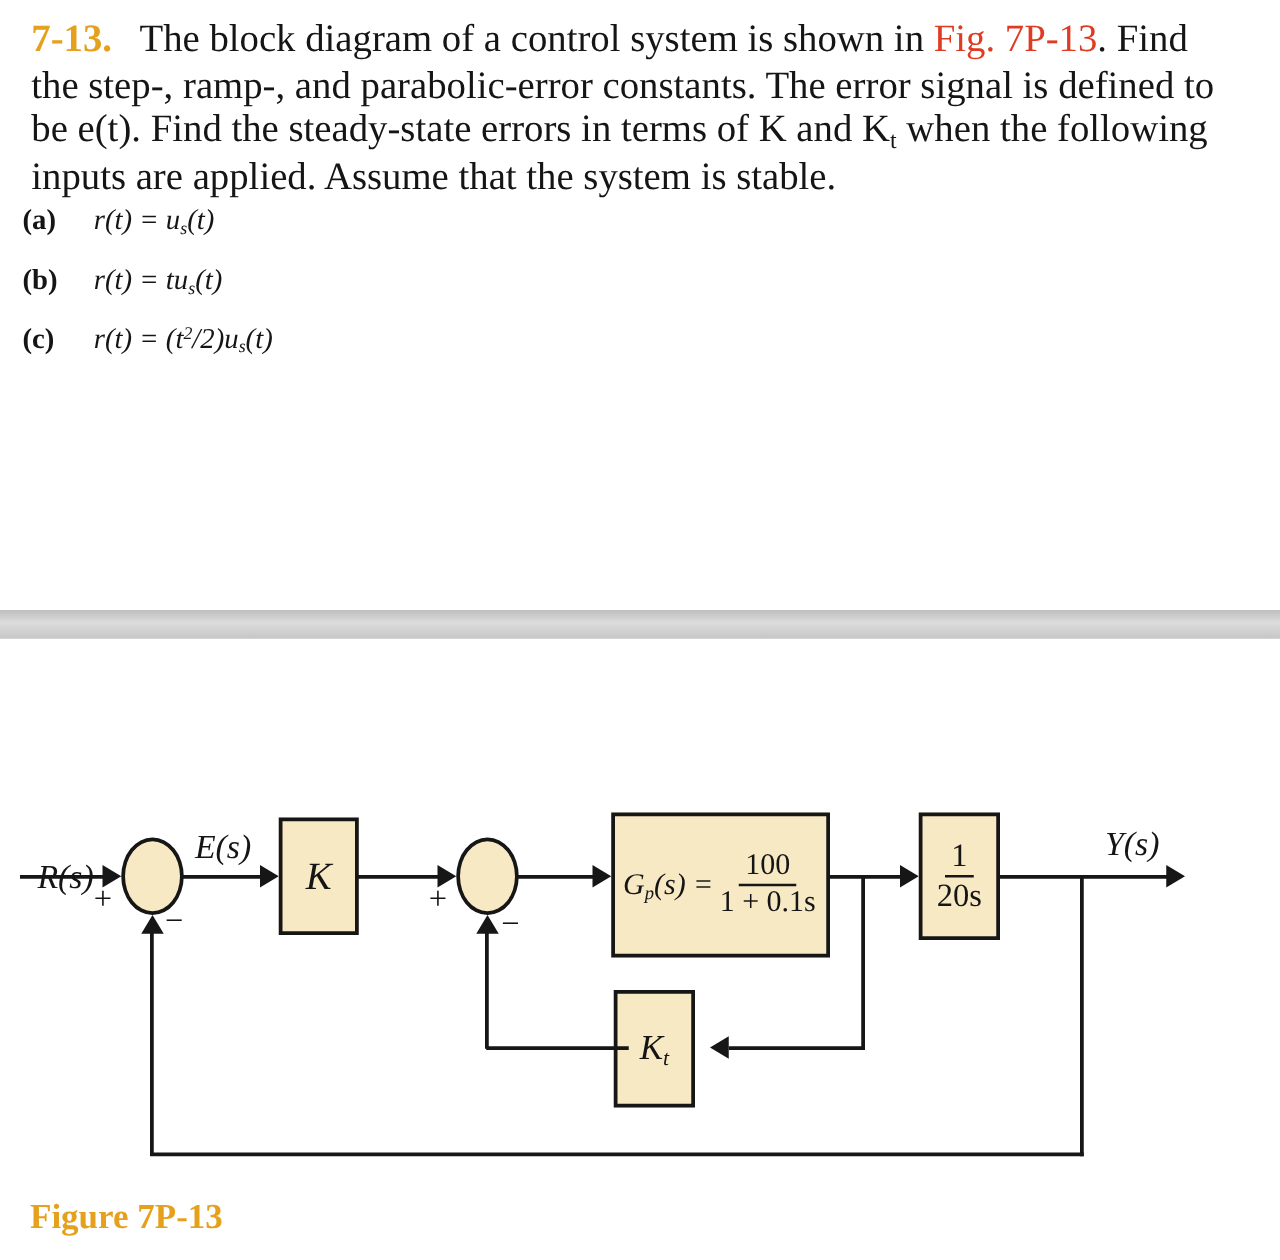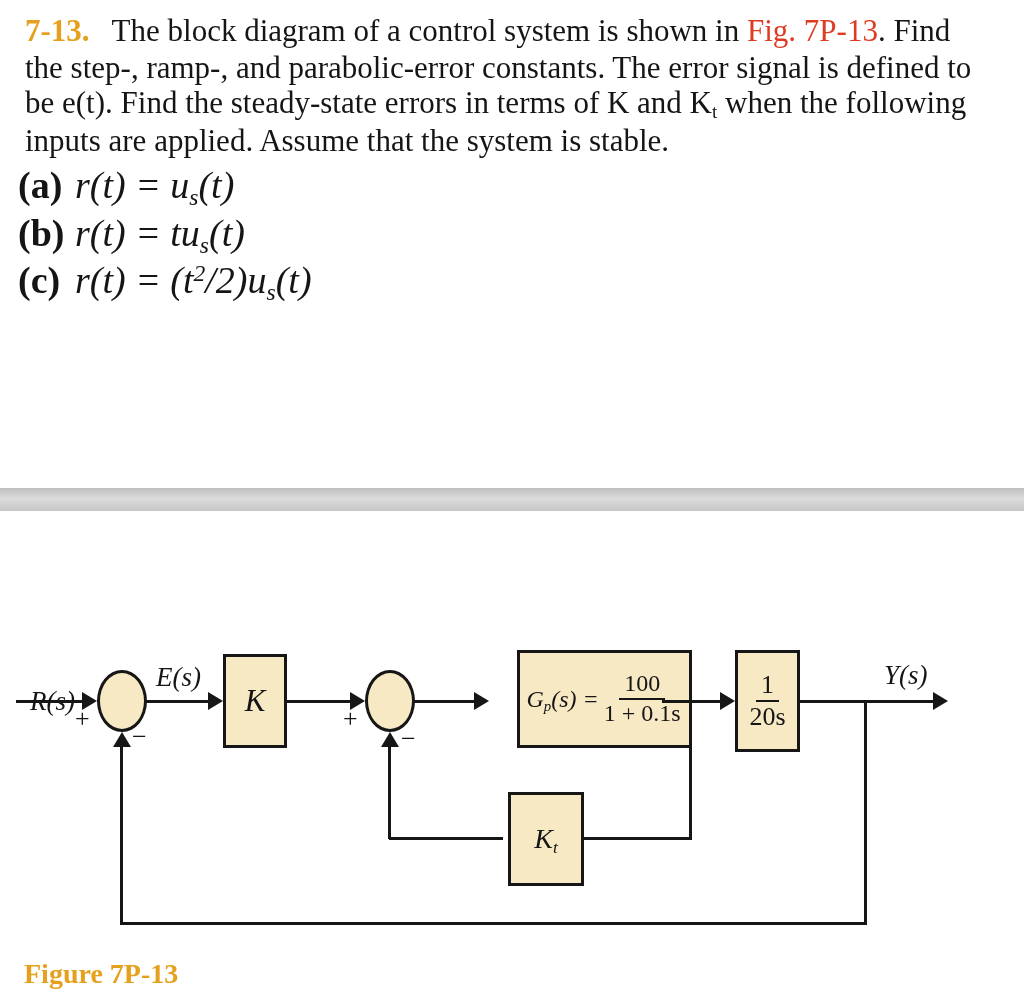--- a/index.html
+++ b/index.html
@@ -12,21 +12,21 @@
   .page{
     position:relative;width:1024px;height:1008px;background:#ffffff;overflow:hidden;
     font-family:"Liberation Serif","DejaVu Serif",serif;color:#151515;
   }
   .abs{position:absolute;}
   
   .pline{font-size:31px;line-height:37px;white-space:nowrap;}
   .pnum{color:var(--accent-orange);font-weight:bold;margin-right:22px;}
   .figref{color:var(--fig-red);}
   .em{}
-  .item{font-size:38px;white-space:nowrap;}
+  .item{font-size:23px;white-space:nowrap;}
   .item .ilabel{font-weight:bold;display:inline-block;min-width:57px;}
   .item .formula{font-style:italic;}
   sub,sup{font-size:0.62em;line-height:0;}
   sub{vertical-align:-0.28em;}
   sup{vertical-align:0.5em;}
   
   .divider{left:0;top:488px;width:1024px;height:23px;
     background:linear-gradient(#bfbfbf,#dcdcdc 45%,#c6c6c6);}
   
   .hline,.vline{background:var(--line-color);}
@@ -95,21 +95,21 @@
     </div>
 
     <div class="abs hline" style="left:286px;top:700px;width:66px;"></div>
     <div class="abs arr-r" style="left:350px;top:692px;"></div>
 
     <div class="abs sumcircle" style="left:365px;top:670px;width:50px;height:62px;"></div>
 
     <div class="abs hline" style="left:414px;top:700px;width:62px;"></div>
     <div class="abs arr-r" style="left:474px;top:692px;"></div>
 
-    <div class="abs blk" style="left:489px;top:650px;width:175px;height:98px;margin-left:28px;">
+    <div class="abs blk" style="left:489px;top:650px;width:175px;height:116px;">
       <span class="gp-wrap">
         <span class="gp-pre"><span>G</span><sub>p</sub><span>(s) =</span></span>
         <span class="frac">
           <span class="num">100</span>
           <span class="den"><span>1 + 0.1</span><span class="em">s</span></span>
         </span>
       </span>
     </div>
 
     <div class="abs hline" style="left:662px;top:700px;width:60px;"></div>
@@ -122,21 +122,21 @@
       </span>
     </div>
 
     <div class="abs hline" style="left:799px;top:700px;width:137px;"></div>
     <div class="abs arr-r" style="left:933px;top:692px;"></div>
 
     <div class="abs vline" style="left:689px;top:701px;height:138px;"></div>
     <div class="abs hline" style="left:583px;top:837px;width:109px;"></div>
     <div class="abs arr-l" style="left:568px;top:829px;"></div>
 
-    <div class="abs blk blk-kt" style="left:508px;top:792px;width:76px;height:94px;">
+    <div class="abs blk blk-kt" style="left:491px;top:792px;width:65px;height:94px;">
       <span><span>K</span><sub>t</sub></span>
     </div>
 
     <div class="abs hline" style="left:389px;top:837px;width:114px;"></div>
     <div class="abs vline" style="left:388px;top:744px;height:95px;"></div>
     <div class="abs arr-u" style="left:381px;top:732px;"></div>
 
     <div class="abs vline" style="left:864px;top:701px;height:224px;"></div>
     <div class="abs hline" style="left:120px;top:922px;width:747px;"></div>
     <div class="abs vline" style="left:120px;top:744px;height:180px;"></div>

